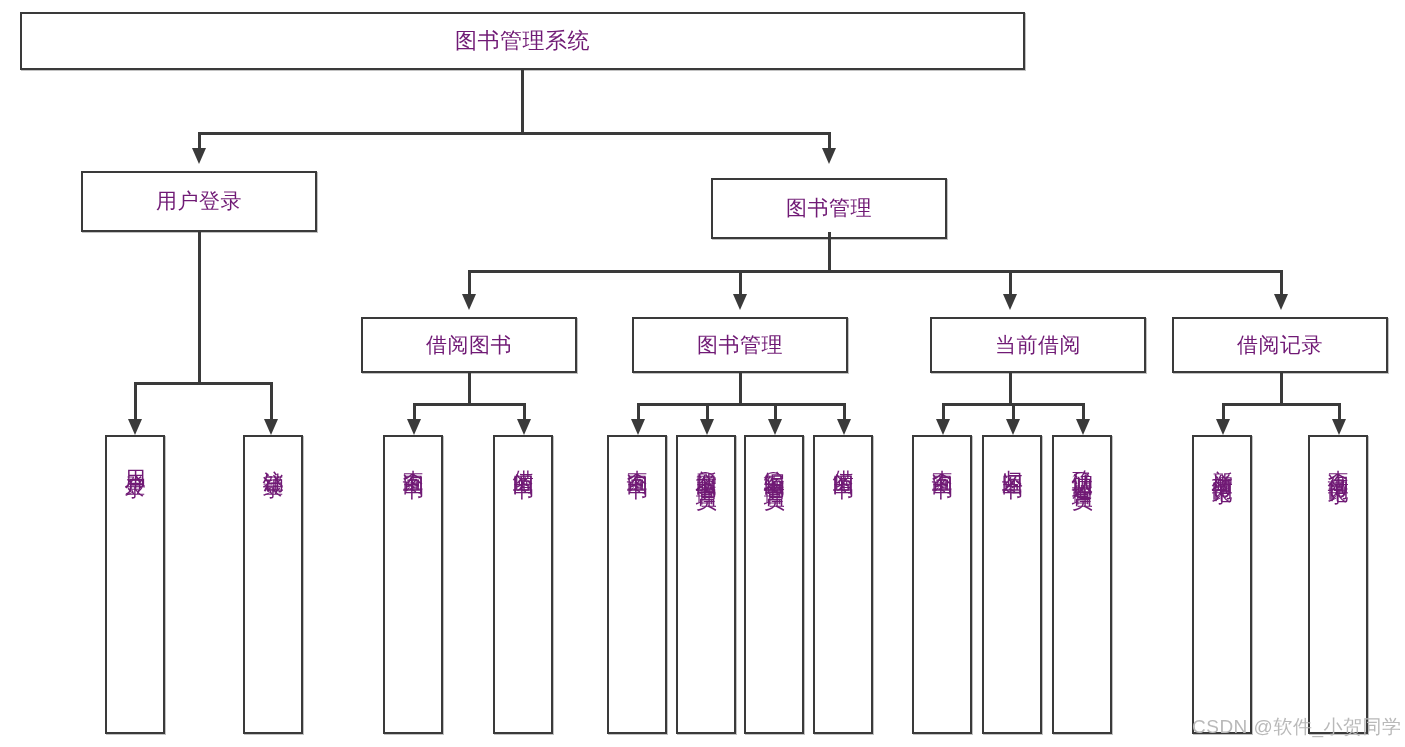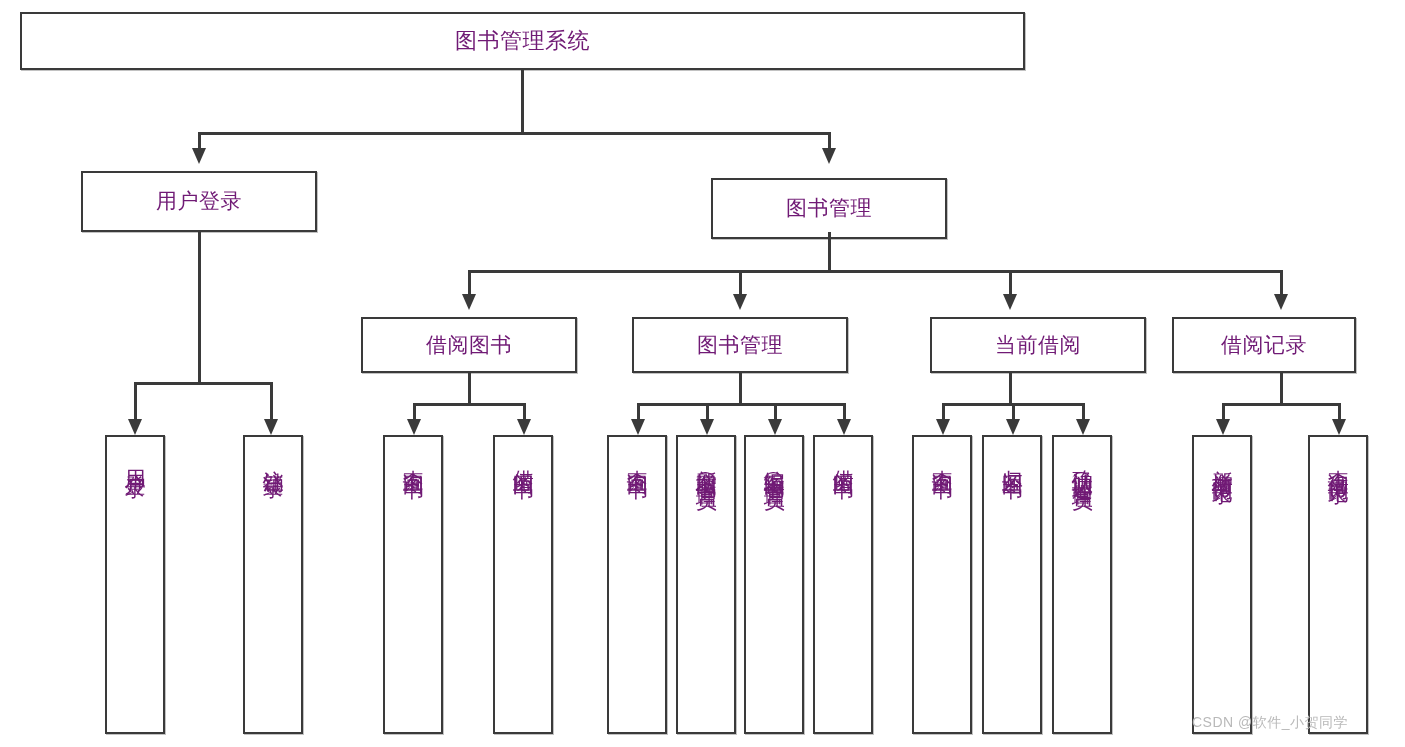--- a/index.html
+++ b/index.html
@@ -57,21 +57,21 @@
   .arw{
     position:absolute;
     width:0;height:0;
     border-left:7.5px solid transparent;
     border-right:7.5px solid transparent;
     border-top:16px solid #3a3a3a;
   }
   
   #watermark{
     position:absolute;
-    font-size:14px;
+    font-size:19px;
     color:#b9b9b9;
     white-space:nowrap;
     letter-spacing:.5px;
     pointer-events:none;
   }
 </style>
 </head>
 <body>
 
 <div id="canvas">
@@ -115,21 +115,21 @@
 
   <div class="node" style="left:361px;top:317px;width:216px;height:56px;">
     <span class="lbl">借阅图书</span>
   </div>
   <div class="node" style="left:632px;top:317px;width:216px;height:56px;">
     <span class="lbl">图书管理</span>
   </div>
   <div class="node" style="left:902px;top:317px;width:216px;height:56px;margin-left:28px;">
     <span class="lbl">当前借阅</span>
   </div>
-  <div class="node" style="left:1172px;top:317px;width:184px;height:56px;">
+  <div class="node" style="left:1172px;top:317px;width:216px;height:56px;">
     <span class="lbl">借阅记录</span>
   </div>
 
   <div class="ln v" style="left:468px;top:373px;height:32px;"></div>
   <div class="ln h" style="left:413px;top:403px;width:110px;"></div>
   <div class="ln v" style="left:413px;top:403px;height:16px;"></div>
   <div class="arw" style="left:406.5px;top:419px;"></div>
   <div class="ln v" style="left:523px;top:403px;height:16px;"></div>
   <div class="arw" style="left:516.5px;top:419px;"></div>
 

